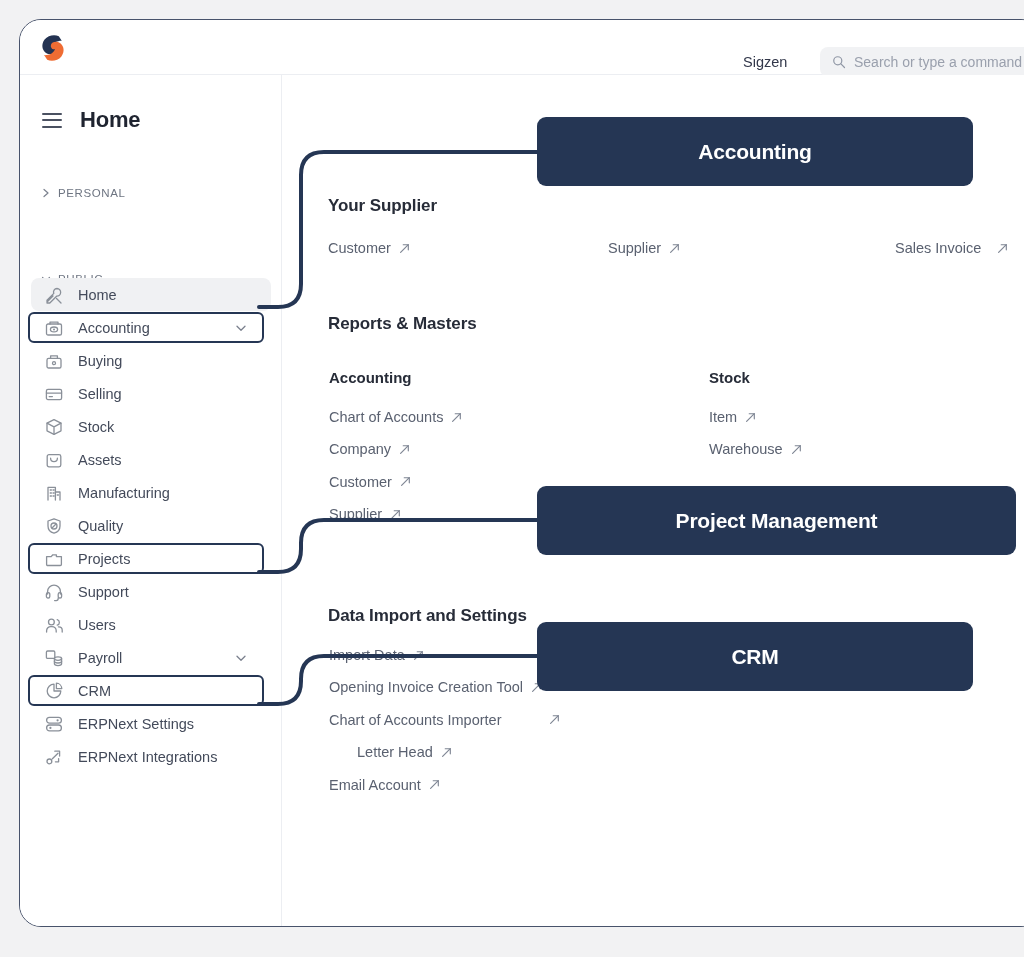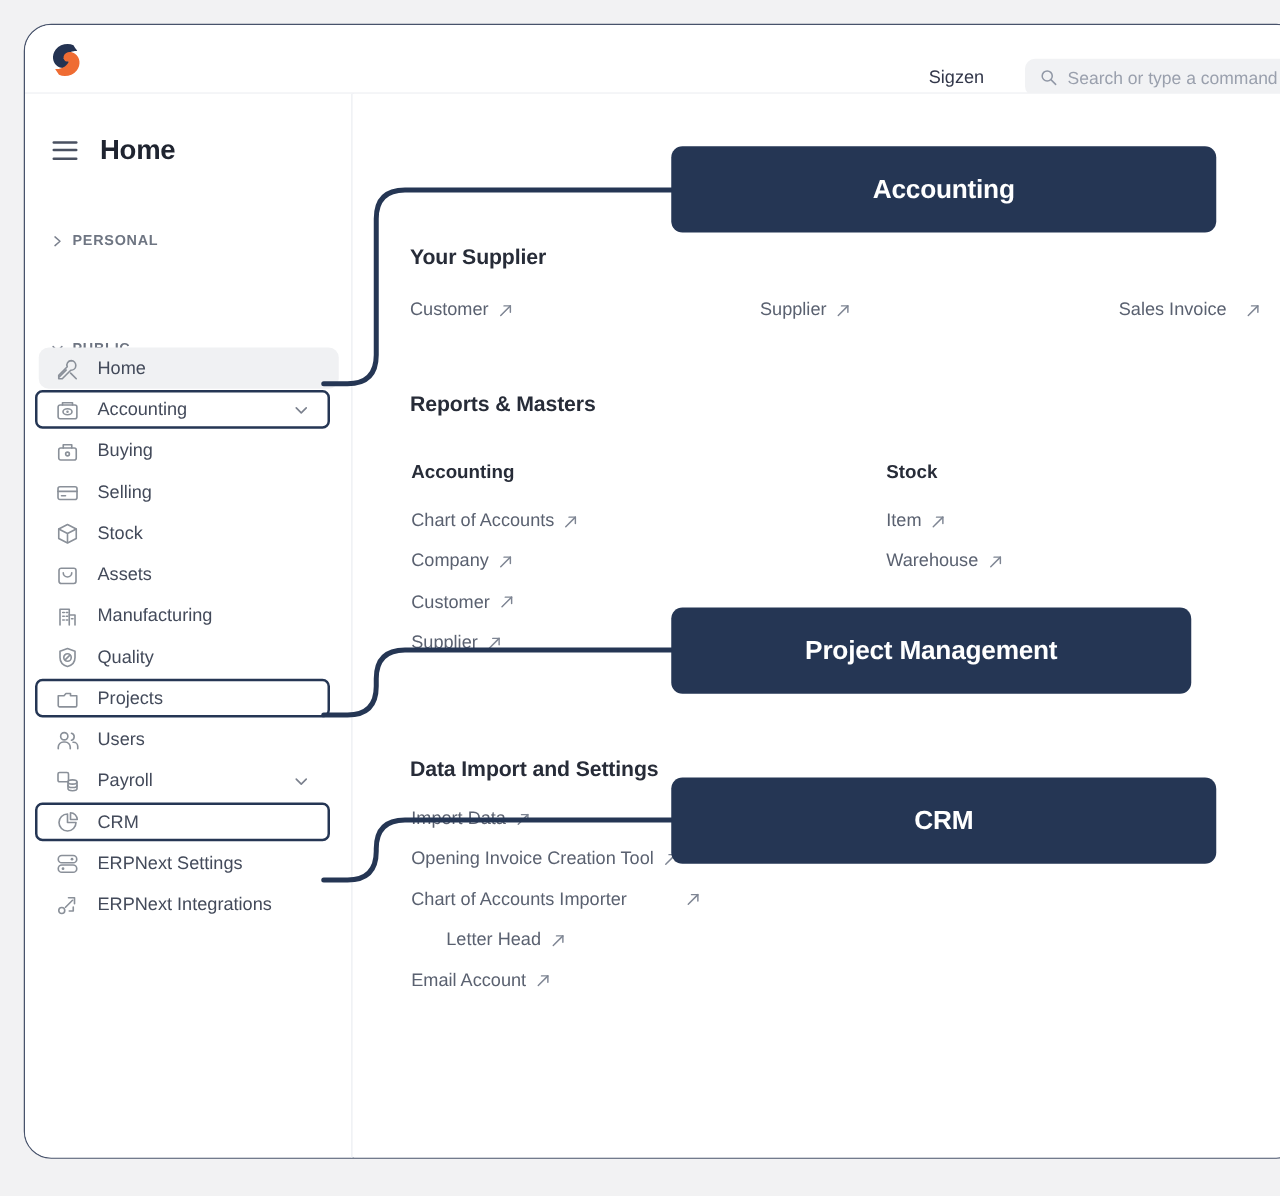--- a/index.html
+++ b/index.html
@@ -63,21 +63,21 @@
     background: #4a5161; border-radius: 1px;
   }
   #hamburger-icon i:nth-child(1) { top: 0; }
   #hamburger-icon i:nth-child(2) { top: 6.5px; }
   #hamburger-icon i:nth-child(3) { top: 13px; }
   #page-title { font-size: 22px; font-weight: bold; color: #1f2430; letter-spacing: -0.2px; }
 
   .section-head {
     position: absolute; left: 21px;
     display: flex; align-items: center; gap: 7px;
-    font-size: 11.5px; font-weight: bold; letter-spacing: 0.6px;
+    font-size: 11.5px; font-weight: normal; letter-spacing: 0.6px;
     color: #6e7582; text-transform: uppercase;
   }
   #sec-personal { top: 112px; }
   #sec-public   { top: 198px; }
   .chev-small { width: 10px; height: 10px; flex: none; }
 
   .nav-list { position: absolute; left: 11px; top: 203px; width: 240px; }
   .nav-item {
     position: relative;
     height: 33px; margin: 0;
@@ -235,20 +235,29 @@
         </div>
         <div class="nav-item">
           <svg class="nav-icon" viewBox="0 0 20 20">
             <path d="M2.6 7.6h4.6l1.6-1.8h3.6v1.8h5v7.8a1.1 1.1 0 01-1.1 1.1H3.7a1.1 1.1 0 01-1.1-1.1V7.6z" stroke="#8a9099" stroke-width="1.3" fill="none" stroke-linecap="round" stroke-linejoin="round"></path>
           </svg>
           <span class="nav-label">Projects</span>
           <div class="hl-box"></div>
         </div>
         <div class="nav-item">
           <svg class="nav-icon" viewBox="0 0 20 20">
+            <path d="M3.6 12V9.6a6.4 6.4 0 0112.8 0V12" stroke="#8a9099" stroke-width="1.3" fill="none" stroke-linecap="round" stroke-linejoin="round"></path>
+            <rect x="2.4" y="10.6" width="3.4" height="5.4" rx="1.6" stroke="#8a9099" stroke-width="1.3" fill="none" stroke-linecap="round" stroke-linejoin="round"></rect>
+            <rect x="14.2" y="10.6" width="3.4" height="5.4" rx="1.6" stroke="#8a9099" stroke-width="1.3" fill="none" stroke-linecap="round" stroke-linejoin="round"></rect>
+            <path d="M14.2 16v0.6a2 2 0 01-2 2h-1.6" stroke="#8a9099" stroke-width="1.3" fill="none" stroke-linecap="round" stroke-linejoin="round"></path>
+          </svg>
+          <span class="nav-label">Support</span>
+        </div>
+        <div class="nav-item">
+          <svg class="nav-icon" viewBox="0 0 20 20">
             <circle cx="7.4" cy="7" r="2.9" stroke="#8a9099" stroke-width="1.3" fill="none" stroke-linecap="round" stroke-linejoin="round"></circle>
             <path d="M2.6 17v-1.2A4.2 4.2 0 016.8 11.6h1.2a4.2 4.2 0 014.2 4.2V17" stroke="#8a9099" stroke-width="1.3" fill="none" stroke-linecap="round" stroke-linejoin="round"></path>
             <path d="M13.2 4.6a2.9 2.9 0 010 5.6M14.4 11.8h0.4a3.4 3.4 0 013.4 3.4V17" stroke="#8a9099" stroke-width="1.3" fill="none" stroke-linecap="round" stroke-linejoin="round"></path>
           </svg>
           <span class="nav-label">Users</span>
         </div>
         <div class="nav-item">
           <svg class="nav-icon" viewBox="0 0 20 20">
             <rect x="2.4" y="3" width="8.4" height="7.4" rx="1.2" stroke="#8a9099" stroke-width="1.3" fill="none" stroke-linecap="round" stroke-linejoin="round"></rect>
             <ellipse cx="14" cy="10.6" rx="3.6" ry="1.7" stroke="#8a9099" stroke-width="1.3" fill="none" stroke-linecap="round" stroke-linejoin="round"></ellipse>
@@ -418,16 +427,16 @@
   <svg id="connectors" viewBox="0 0 1024 908">
 
     <path d="M239 287 H 258 Q 281 287 281 264 V 155 Q 281 132 304 132 H 525" fill="none" stroke="#253654" stroke-width="4" stroke-linecap="round"></path>
 
     <path d="M239 552 H 258 Q 281 552 281 529 V 523 Q 281 500 304 500 H 525" fill="none" stroke="#253654" stroke-width="4" stroke-linecap="round"></path>
 
     <path d="M239 684 H 258 Q 281 684 281 661 V 659 Q 281 636 304 636 H 525" fill="none" stroke="#253654" stroke-width="4" stroke-linecap="round"></path>
   </svg>
 
   <div class="callout" style="left:517px; top:97px; width:436px;">Accounting</div>
-  <div class="callout" style="left:517px; top:466px; width:416px;">Project Management</div>
+  <div class="callout" style="left:517px; top:466px; width:479px;">Project Management</div>
   <div class="callout" style="left:517px; top:602px; width:436px;">CRM</div>
 
 </div>
 
 </body></html>

